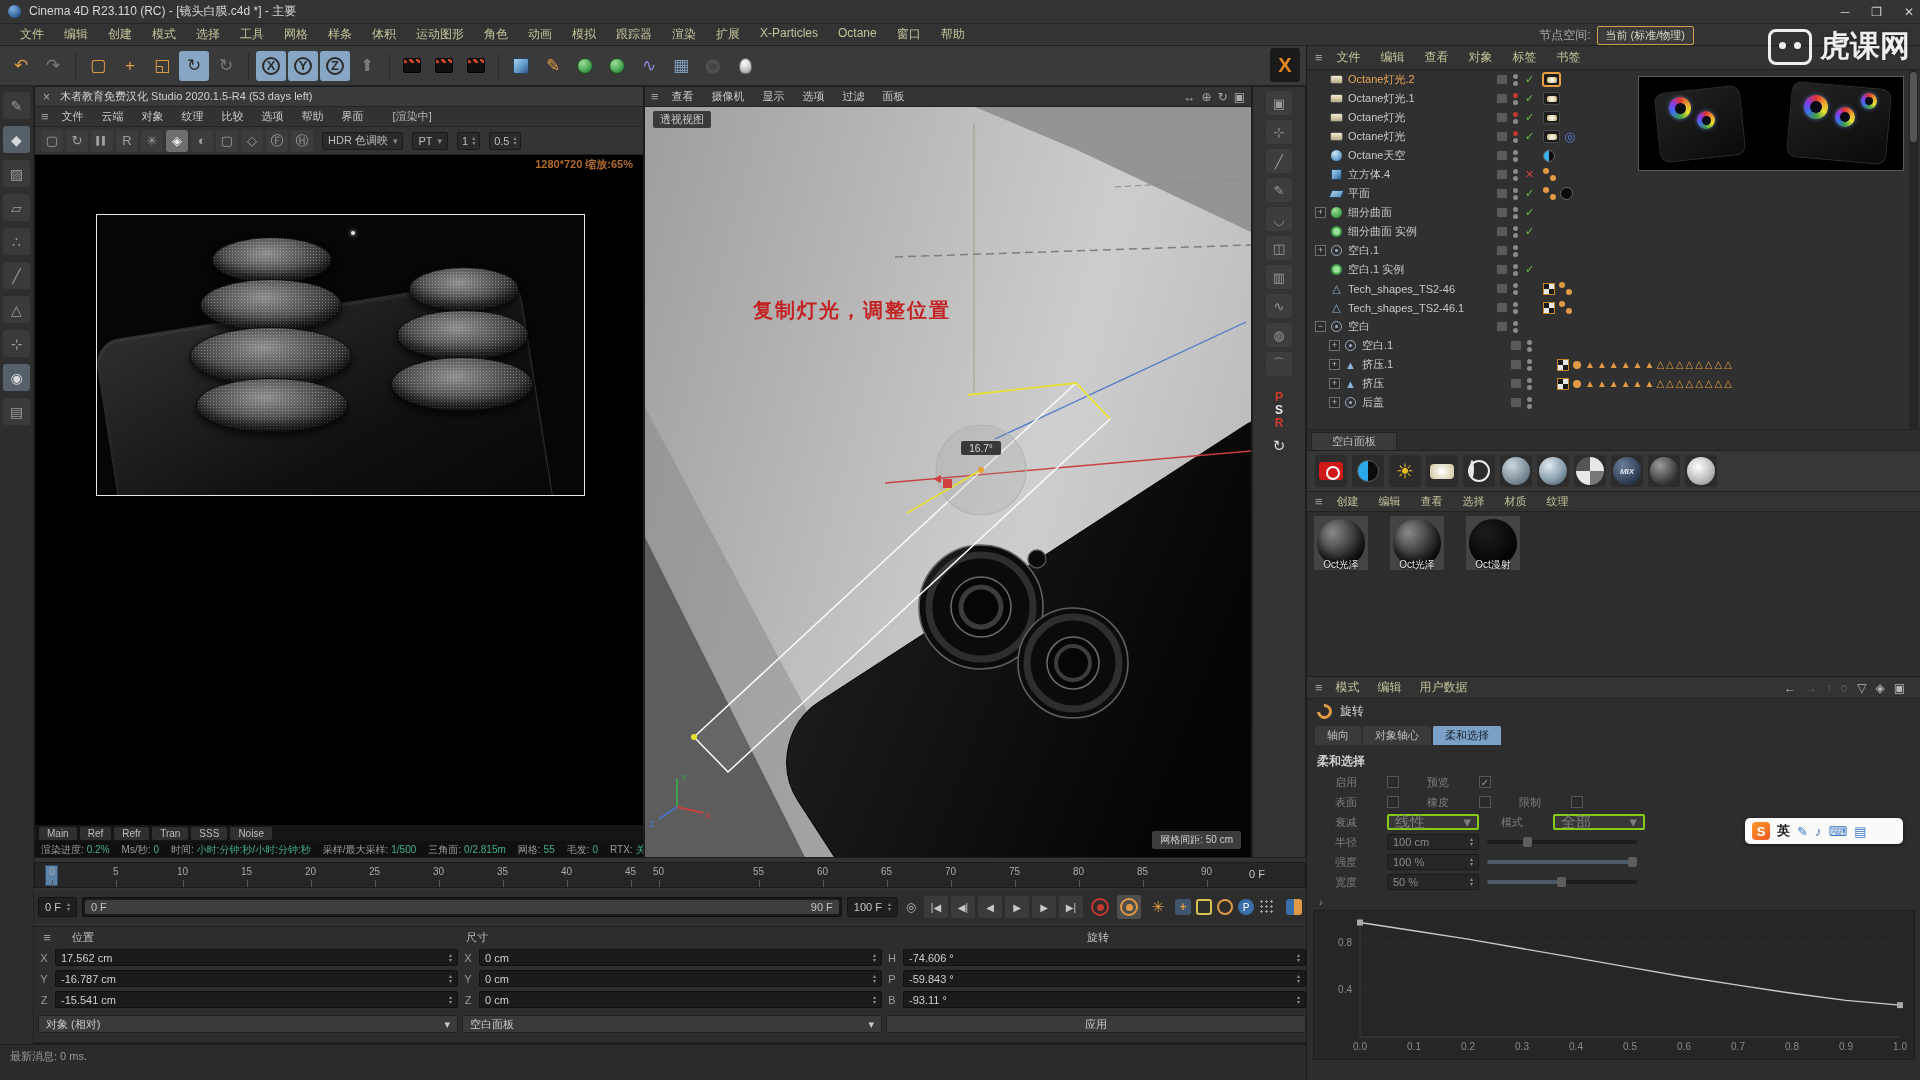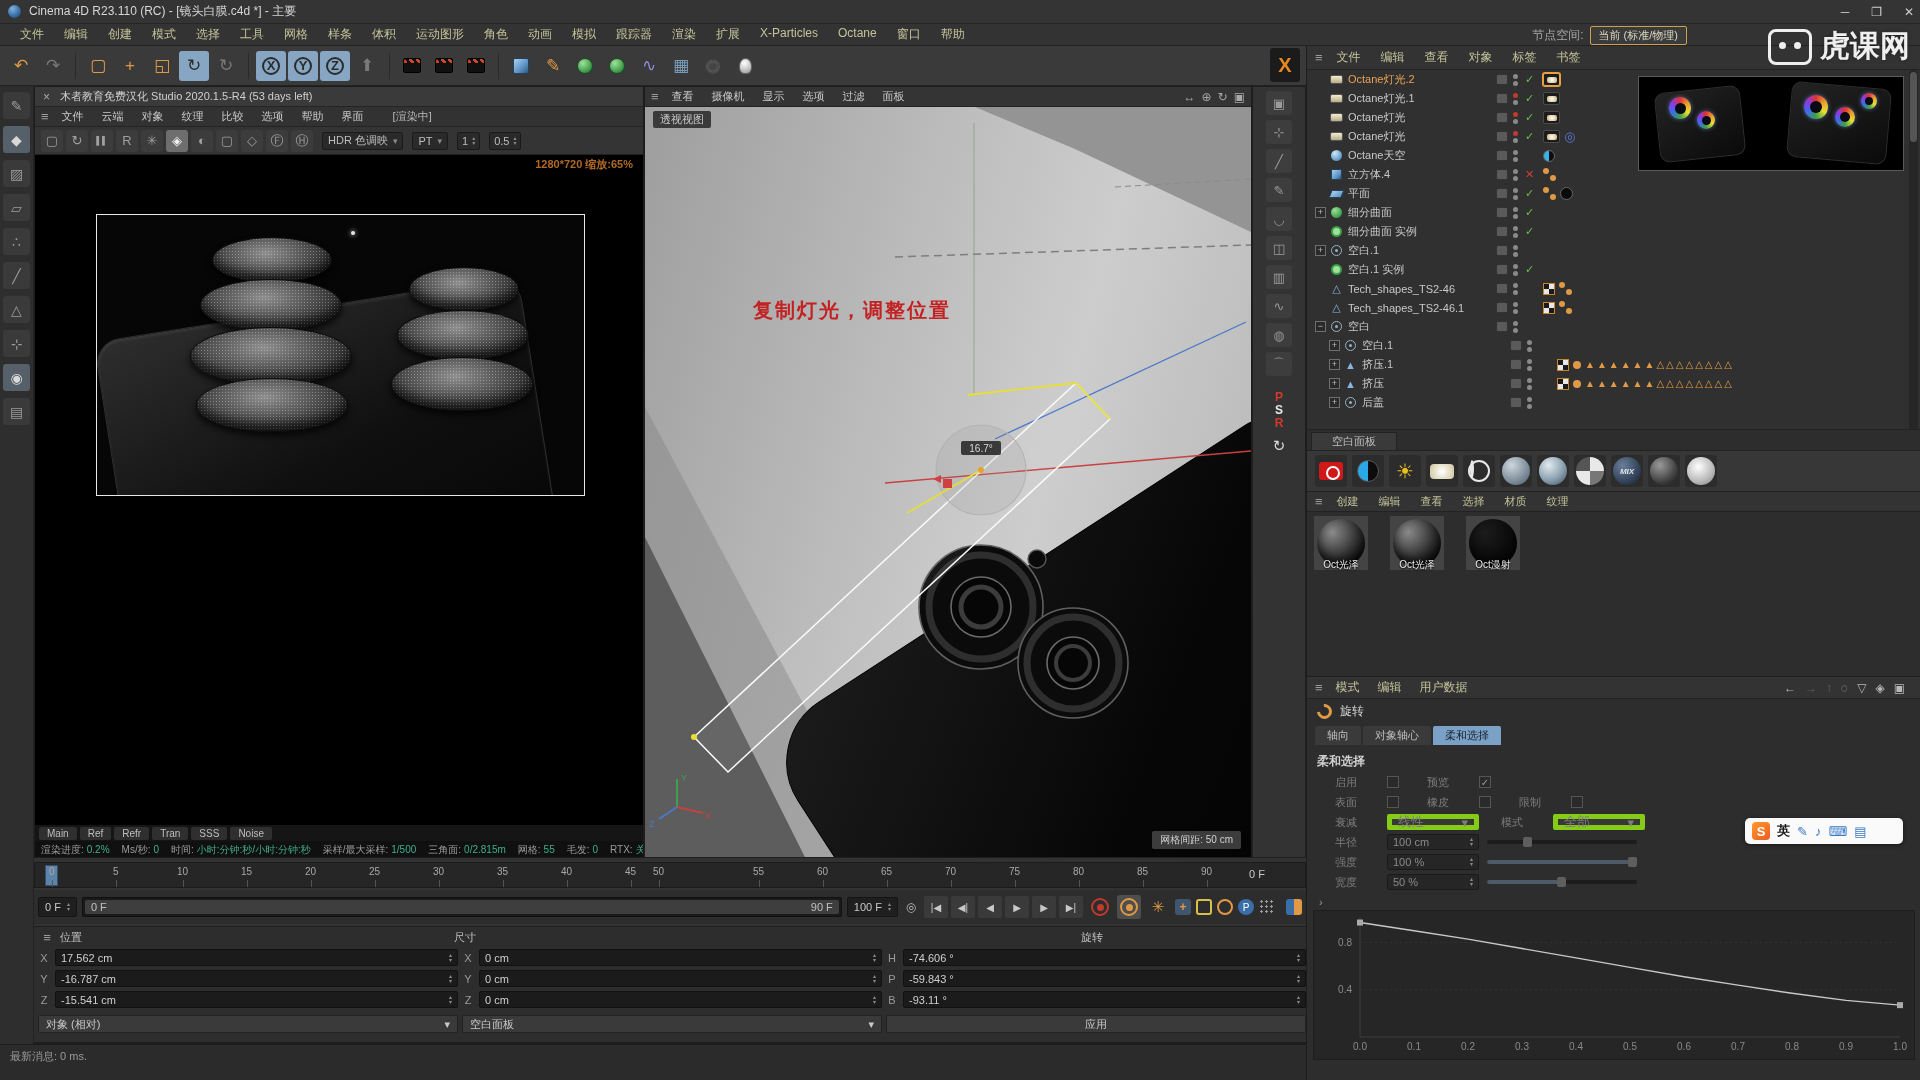--- a/index.html
+++ b/index.html
@@ -13,21 +13,21 @@
   .app-logo { width:13px; height:13px; border-radius:50%;
     background:radial-gradient(circle at 35% 30%, #7fb2e0, #2b5f96 70%, #143350); margin-right:8px; }
   .title-text { color:#d6d6d6; font-size:12px; }
   .win-controls { position:absolute; right:6px; top:0; height:24px; display:flex; align-items:center; gap:22px; color:#cfcfcf; font-size:12px; }
   .win-controls span { cursor:default; }
 
   
   .menubar { position:absolute; left:0; top:24px; width:1920px; height:22px; background:#333333;
     display:flex; align-items:center; padding-left:10px; border-bottom:1px solid #222; }
   .menubar .menu-item { padding:0 10px; color:#c3c39a; font-size:12px; cursor:default; }
-  .node-space { position:absolute; right:233px; top:2px; display:flex; align-items:center; gap:6px; }
+  .node-space { position:absolute; right:226px; top:2px; display:flex; align-items:center; gap:6px; }
   .node-space-label { color:#a8a8a8; }
   .node-space-btn { border:1px solid #caa24e; background:#3b3b3b; color:#d8d8c2; padding:1px 8px; font-size:11px; border-radius:2px; }
 
   
   .watermark { position:absolute; right:10px; top:26px; display:flex; align-items:center; gap:8px; opacity:.92; z-index:60; pointer-events:none; }
   .wm-logo { width:44px; height:36px; border:3px solid #fff; border-radius:8px; position:relative; }
   .wm-logo:before { content:""; position:absolute; left:8px; top:10px; width:7px; height:7px; border-radius:50%; background:#fff; }
   .wm-logo:after { content:""; position:absolute; right:8px; top:10px; width:7px; height:7px; border-radius:50%; background:#fff; }
   .wm-text { color:#ffffff; font-size:30px; font-weight:bold; text-shadow:0 0 4px rgba(0,0,0,.4); }
 
@@ -194,21 +194,21 @@
   .attr-obj { height:24px; display:flex; align-items:center; gap:8px; padding:0 10px; }
   .rot-ico { width:15px; height:15px; border-radius:50%; border:3px solid #e09a45; border-left-color:transparent; transform:rotate(40deg); }
   .attr-obj-label { color:#d8d8d8; font-size:12px; }
   .attr-tabs { height:22px; display:flex; align-items:flex-end; gap:2px; padding:0 8px; }
   .attr-tab { padding:2px 12px; background:#3a3a3a; color:#bdbdbd; font-size:11px; border-radius:2px 2px 0 0; }
   .attr-tab.active { background:#7ba1c7; color:#16202a; }
   .attr-section { padding:8px 10px 2px; color:#d0d0d0; font-weight:bold; font-size:12px; }
   .attr-row { height:20px; display:flex; align-items:center; padding-left:28px; gap:8px; color:#7d7d7d; font-size:11px; }
   .attr-lbl { width:44px; text-align:left; }
   .cbx { width:12px; height:12px; border:1px solid #555; background:#2a2a2a; display:flex; align-items:center; justify-content:center; color:#9a9a9a; font-size:10px; }
-  .ddown { min-width:92px; height:16px; background:#383838; border:5px solid #84cc16; border-radius:2px; color:#7d7d7d; font-size:13px;
+  .ddown { min-width:92px; height:16px; background:#383838; border:2px solid #84cc16; border-radius:2px; color:#7d7d7d; font-size:15px;
     display:flex; align-items:center; padding:0 6px; justify-content:space-between;text-align:center; }
   .vfield { width:92px; height:16px; background:#262626; border:1px solid #1a1a1a; border-radius:2px; color:#8a8a8a; font-size:11px;
     display:flex; align-items:center; padding:0 5px; justify-content:space-between; }
   .aslider { width:150px; height:4px; background:#1c1c1c; border-radius:2px; position:relative; }
   .aslider i { position:absolute; top:-3px; width:9px; height:10px; background:#5e5e5e; border-radius:2px; display:block; }
   .aslider .fill { position:absolute; left:0; top:0; height:4px; background:#4e5a66; border-radius:2px; }
   .attr-caret { padding:4px 0 0 12px; color:#9a9a9a; font-size:11px; }
   .curve-wrap { position:relative; margin:2px 6px 0 6px; height:150px; background:#262626; border:1px solid #1d1d1d; }
 
   
@@ -1125,21 +1125,21 @@
     <span class="key-ic" style="border:2px solid #d9c04a;"></span>
     <span class="key-ic" style="border:2px solid #e09a45;border-radius:50%;"></span>
     <span class="key-ic" style="background:#3a6ea8;color:#fff;border-radius:50%;font-size:10px;">P</span>
     <span class="key-ic" style="background:radial-gradient(#9a9a9a 1px,transparent 1.2px) 0 0/5px 5px,#2e2e2e;"></span>
     <span class="key-ic" style="background:linear-gradient(90deg,#3a6ea8 50%,#e09a45 50%);margin-left:6px;"></span>
   </div>
 
   <div class="coords">
     <div class="coords-header">
       <span class="coords-burger">≡</span>
-      <span class="ch-col" style="width:394px;">位置</span>
+      <span class="ch-col" style="width:394px;margin-left:12px;">位置</span>
       <span class="ch-col" style="width:424px;">尺寸</span>
       <span class="ch-col" style="text-align:center;flex:1;">旋转</span>
     </div>
     <div class="coord-grid">
       <div>
         <div class="crow">
             <span class="axis">X</span>
           <span class="cinput">
               <span>17.562 cm</span>
               <span class="spin-arrows">▴<br>▾</span>

